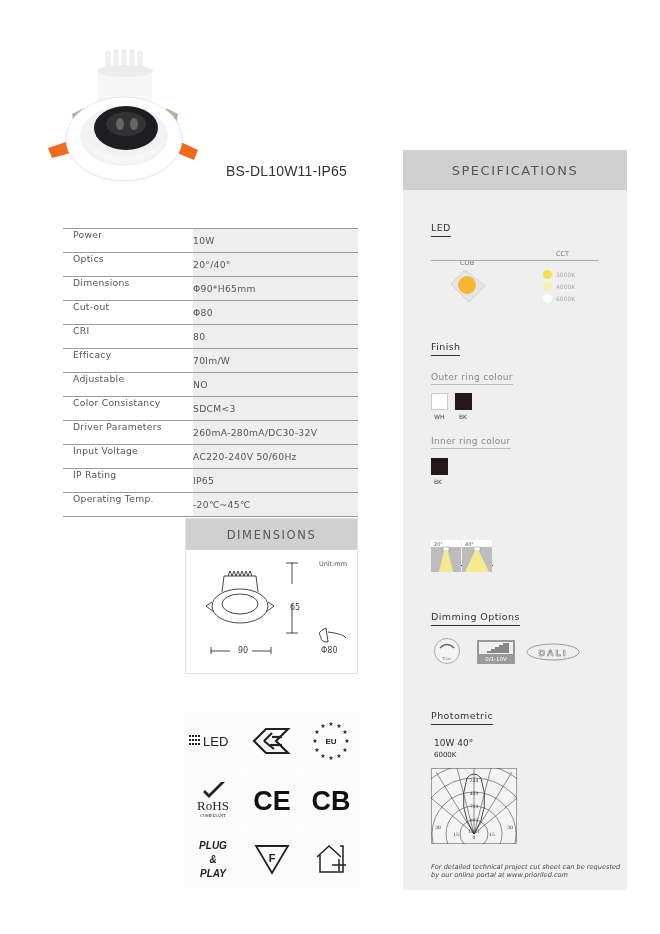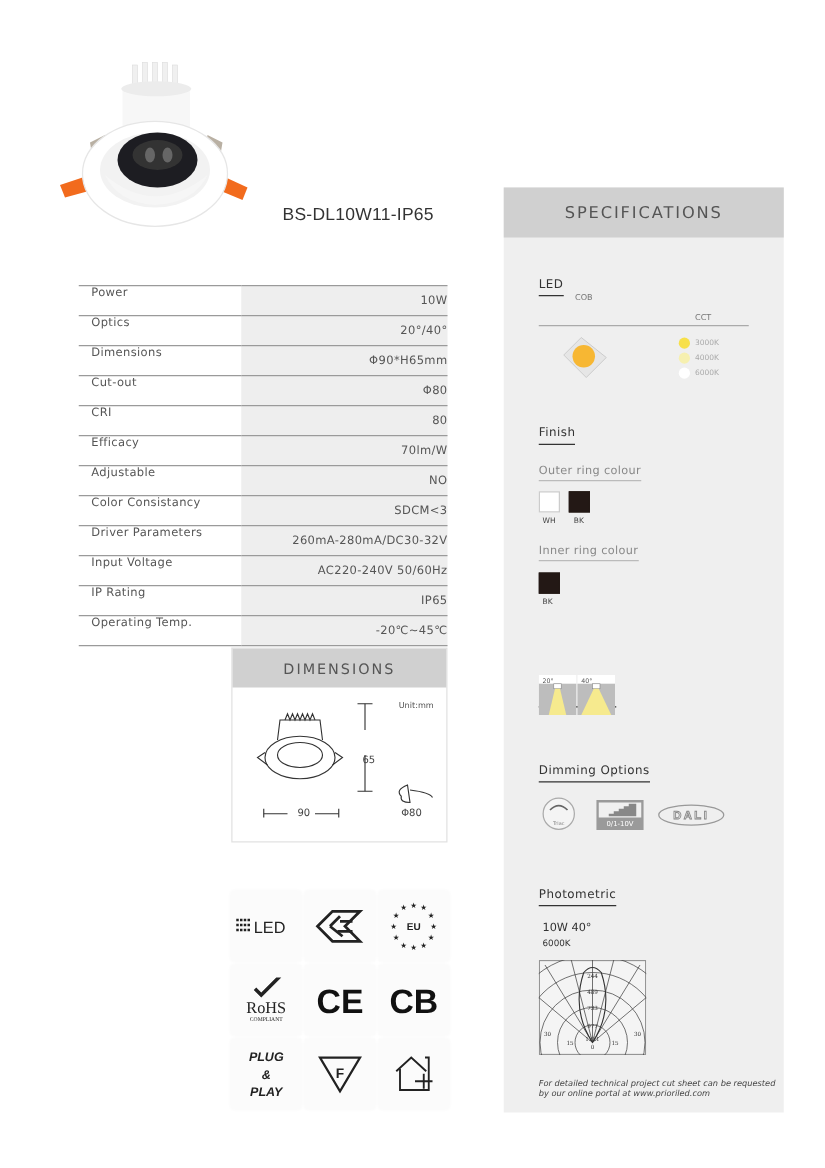--- a/index.html
+++ b/index.html
@@ -8,21 +8,21 @@
 
   
   .product { position: absolute; left: 44px; top: 44px; width: 160px; height: 140px; }
   .model { position: absolute; left: 226px; top: 163px; font-family: "Liberation Sans", sans-serif; font-size: 14px; color: #333; letter-spacing: 0.2px; }
 
   
   .spec-table { position: absolute; left: 63px; top: 228px; width: 295px; border-collapse: collapse; }
   .spec-table tr { height: 19px; }
   .spec-table td { font-size: 9.2px; color: #555; border-top: 1.5px solid #9a9a9a; padding: 0 0 12px 10px; vertical-align: middle; letter-spacing: 0.3px; }
   .spec-table tr:last-child td { border-bottom: 1.5px solid #9a9a9a; }
-  .spec-table td.val { background: #eeeeee; text-align: right; padding: 0; width: 165px; }
+  .spec-table td.val { background: #eeeeee; text-align: left; padding: 0; width: 165px; }
 
   
   .dims { position: absolute; left: 185px; top: 518px; width: 173px; height: 156px; border: 1px solid #e2e2e2; background: #fff; }
   .dims-header { height: 31px; background: #d0d0d0; display: flex; align-items: center; justify-content: center; font-size: 11.5px; letter-spacing: 1.6px; color: #555; }
   .dims-unit { position: absolute; right: 10px; top: 41px; font-size: 6.5px; color: #555; }
   .dims-svg { position: absolute; left: 0; top: 31px; }
   .dims-label { position: absolute; font-size: 8px; color: #444; }
 
   
   .certs { position: absolute; left: 185px; top: 713px; width: 174px; display: grid; grid-template-columns: repeat(3, 56px); grid-template-rows: repeat(3, 56px); gap: 3px; }
@@ -249,21 +249,21 @@
           <path d="M25 16 L25 28"></path>
       </g>
     </svg>
   </div>
 </div>
 
 <div class="panel">
   <div class="panel-header">SPECIFICATIONS</div>
 
   <div class="sec-title" style="top:72px;">LED</div>
-  <div class="small" style="left:57px; top:84px;">COB</div>
+  <div class="small" style="left:57px; top:109px;">COB</div>
   <div class="small" style="left:153px; top:100px;">CCT</div>
   <div style="position:absolute; left:28px; top:110px; width:168px; border-top:1px solid #aaa;"></div>
   <svg style="position:absolute; left:44px; top:118px;" width="40" height="36" viewBox="0 0 40 36">
     <path d="M4 16 L18 2 L38 18 L22 34 Z" fill="#e6e6e6" stroke="#ccc" stroke-width="0.8"></path>
     <circle cx="20" cy="17" r="9" fill="#f7b733"></circle>
   </svg>
   <div id="cct-list">
       <div style="position: absolute; left: 140px; top: 120px; width: 9px; height: 9px; border-radius: 50%; background: rgb(247, 224, 74);"></div>
       <div class="small" style="left: 153px; top: 121px; font-size: 6px; color: rgb(170, 170, 170);">3000K</div>
       <div style="position: absolute; left: 140px; top: 132px; width: 9px; height: 9px; border-radius: 50%; background: rgb(246, 240, 176);"></div>

